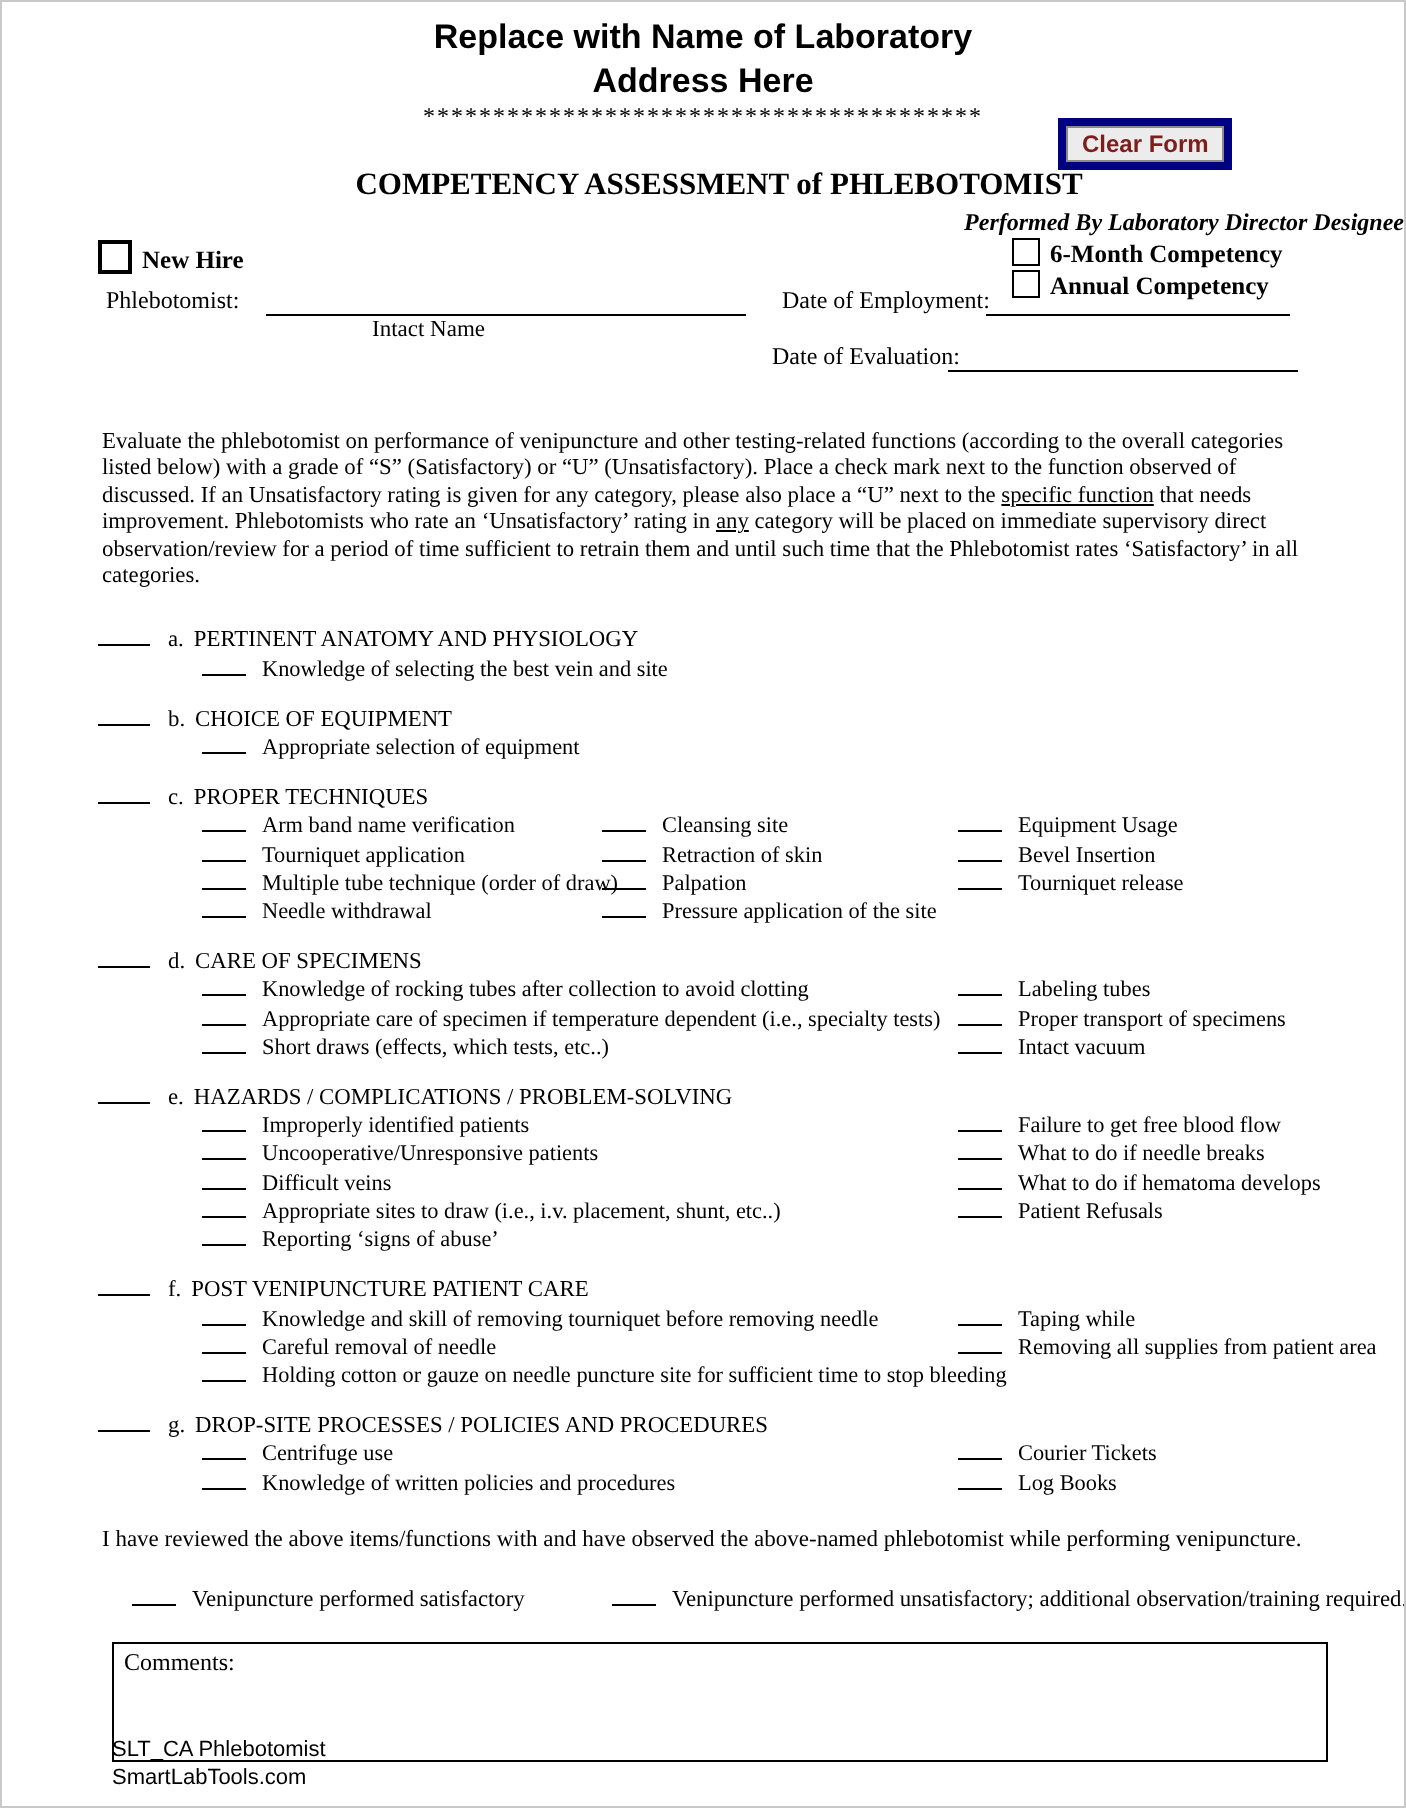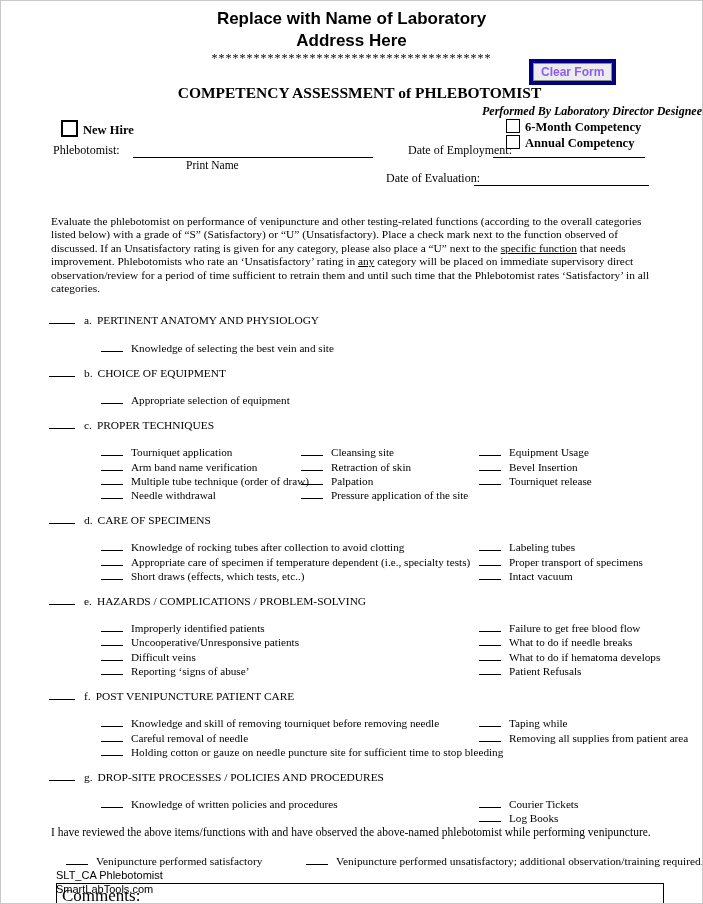--- a/index.html
+++ b/index.html
@@ -14,61 +14,61 @@
     font-weight:bold; font-size:17px; line-height:22px; padding-top:7px;
   }
   .stars{ text-align:center; font-size:12px; letter-spacing:1px; line-height:13px; }
   .clear-wrap{
     position:absolute; left:528px; top:58px; border:3px solid #000080; background:#000080; padding:1px;
     cursor:pointer;
   }
   .clear-btn{
     display:block; background:#ececec; border:1px solid #8a8a8a;
     font-family:"Liberation Sans", sans-serif; font-weight:bold; font-size:12px;
-    color:#8b5cf6; padding:1px 7px; white-space:nowrap;
+    color:#7f1d1d; padding:1px 7px; white-space:nowrap;
   }
   .doc-title{ text-align:center; font-weight:bold; font-size:15.5px; margin-top:19px;padding-left:16px; }
   .doc-subtitle{ text-align:right; font-weight:bold; font-style:italic; font-size:12px; margin-top:2px; }
   .cbx{ display:inline-block; width:12px; height:12px; border:1px solid #000; background:#fff; vertical-align:-2px; margin-right:5px; }
-  .new-hire{ position:absolute; left:60px; top:119px; font-weight:bold; font-size:12.5px; }
+  .new-hire{ position:absolute; left:48px; top:119px; font-weight:bold; font-size:12.5px; }
   .new-hire .cbx{ border-width:2px; width:13px; height:13px; vertical-align:-3px; }
   .right-checks{ position:absolute; left:505px; top:118px; font-weight:bold; font-size:12.5px; line-height:15px; }
   
   .fields{ position:relative; height:60px; margin-top:24px; font-size:12px; }
   .fields .lbl{ position:absolute; }
   .fline{ position:absolute; border-bottom:1px solid #000; height:1px; }
   .print-name{ position:absolute; left:185px; top:16px; font-size:11.5px; }
   
   .instructions{ margin:12px 40px 0 50px; font-size:11.4px; line-height:13.4px; }
   .instructions .u{ text-decoration:underline; }
   
   .sections{ margin-top:18px; font-size:11.2px; }
   .section{ margin-bottom:11px; }
   .sec-head{ margin-left:48px; line-height:14.2px; font-size:11.4px; }
   .sec-head .letter{ margin:0 5px 0 9px; }
   .blank{ display:inline-block; border-bottom:1px solid #000; height:9px; }
   .w22{ width:22px; } .w26{ width:26px; }
   .sec-body{ position:relative; }
-  .col0{ margin-left:100px;margin-top:13px; }
+  .col0{ margin-left:100px; }
   .colabs{ position:absolute; top:0; }
   .two .c1{ left:478px; }
   .three .c1{ left:300px; }
   .three .c2{ left:478px; }
   .item{ line-height:14.2px; white-space:nowrap; }
   .item .blank{ margin-right:8px; }
   
   .review{ margin:15px 40px 0 50px; font-size:11.5px; }
   .outcome{ position:relative; height:16px; margin-top:17px; font-size:11.4px; }
   .opt{ position:absolute; white-space:nowrap; }
   .opt .blank{ margin-right:8px; }
   .opt0{ left:65px; } .opt1{ left:305px; }
   
   .comments{
     margin:12px 0 0 55px; width:608px; height:60px; border:1px solid #000;
-    font-size:17px; padding:2px 5px; box-sizing:border-box;
+    font-size:12px; padding:2px 5px; box-sizing:border-box;
   }
   
   .footer{
     position:absolute; left:55px; top:868px;
     font-family:"Liberation Sans", sans-serif; font-size:11px; line-height:13.5px;
   }
 </style>
 </head>
 <body>
 
@@ -91,22 +91,22 @@
     <span class="cbx"></span><span>New Hire</span>
   </div>
   <div class="right-checks">
     <div><span class="cbx"></span><span>6-Month Competency</span></div>
     <div><span class="cbx"></span><span>Annual Competency</span></div>
   </div>
 
   <div class="fields">
     <span class="lbl" style="left:52px;top:0;">Phlebotomist:</span>
     <span class="fline" style="left:132px;top:13px;width:240px;"></span>
-    <span class="print-name">Print Name</span>
-    <span class="lbl" style="left:407px;top:0;">Date of Employment:</span>
+    <span class="print-name">Intact Name</span>
+    <span class="lbl" style="left:390px;top:0;">Date of Employment:</span>
     <span class="fline" style="left:492px;top:13px;width:152px;"></span>
     <span class="lbl" style="left:385px;top:28px;">Date of Evaluation:</span>
     <span class="fline" style="left:473px;top:41px;width:175px;"></span>
   </div>
 
   <div class="instructions" id="instructions"><span>Evaluate the phlebotomist on performance of venipuncture and other testing-related functions (according to the overall categories listed below) with a grade of “S” (Satisfactory) or “U” (Unsatisfactory).  Place a check mark next to the function observed of discussed.  If an Unsatisfactory rating is given for any category, please also place a “U” next to the </span><span class="u">specific function</span><span> that needs improvement.  Phlebotomists who rate an ‘Unsatisfactory’ rating in </span><span class="u">any</span><span> category will be placed on immediate supervisory direct observation/review for a period of time sufficient to retrain them and until such time that the Phlebotomist rates ‘Satisfactory’ in all categories.</span></div>
 
   <div class="sections" id="sections">
       <div class="section">
         <div class="sec-head"><span class="blank w26"></span><span class="letter">a.</span><span class="sec-title">PERTINENT ANATOMY AND PHYSIOLOGY</span></div>
@@ -121,22 +121,22 @@
         <div class="sec-body one">
           <div class="col0">
             <div class="item"><span class="blank w22"></span><span>Appropriate selection of equipment</span></div>
           </div>
         </div>
       </div>
       <div class="section">
         <div class="sec-head"><span class="blank w26"></span><span class="letter">c.</span><span class="sec-title">PROPER TECHNIQUES</span></div>
         <div class="sec-body three">
           <div class="col0">
+            <div class="item"><span class="blank w22"></span><span>Arm band name verification</span></div>
             <div class="item"><span class="blank w22"></span><span>Tourniquet application</span></div>
-            <div class="item"><span class="blank w22"></span><span>Arm band name verification</span></div>
             <div class="item"><span class="blank w22"></span><span>Multiple tube technique (order of draw)</span></div>
             <div class="item"><span class="blank w22"></span><span>Needle withdrawal</span></div>
           </div>
           <div class="colabs c1">
             <div class="item"><span class="blank w22"></span><span>Cleansing site</span></div>
             <div class="item"><span class="blank w22"></span><span>Retraction of skin</span></div>
             <div class="item"><span class="blank w22"></span><span>Palpation</span></div>
             <div class="item"><span class="blank w22"></span><span>Pressure application of the site</span></div>
           </div>
           <div class="colabs c2">
@@ -161,20 +161,21 @@
           </div>
         </div>
       </div>
       <div class="section">
         <div class="sec-head"><span class="blank w26"></span><span class="letter">e.</span><span class="sec-title">HAZARDS / COMPLICATIONS / PROBLEM-SOLVING</span></div>
         <div class="sec-body two">
           <div class="col0">
             <div class="item"><span class="blank w22"></span><span>Improperly identified patients</span></div>
             <div class="item"><span class="blank w22"></span><span>Uncooperative/Unresponsive patients</span></div>
             <div class="item"><span class="blank w22"></span><span>Difficult veins</span></div>
+            <div class="item"><span class="blank w22"></span><span>Appropriate sites to draw (i.e., i.v. placement, shunt, etc..)</span></div>
             <div class="item"><span class="blank w22"></span><span>Reporting ‘signs of abuse’</span></div>
           </div>
           <div class="colabs c1">
             <div class="item"><span class="blank w22"></span><span>Failure to get free blood flow</span></div>
             <div class="item"><span class="blank w22"></span><span>What to do if needle breaks</span></div>
             <div class="item"><span class="blank w22"></span><span>What to do if hematoma develops</span></div>
             <div class="item"><span class="blank w22"></span><span>Patient Refusals</span></div>
           </div>
         </div>
       </div>
@@ -189,20 +190,21 @@
           <div class="colabs c1">
             <div class="item"><span class="blank w22"></span><span>Taping while</span></div>
             <div class="item"><span class="blank w22"></span><span>Removing all supplies from patient area</span></div>
           </div>
         </div>
       </div>
       <div class="section">
         <div class="sec-head"><span class="blank w26"></span><span class="letter">g.</span><span class="sec-title">DROP-SITE PROCESSES / POLICIES AND PROCEDURES</span></div>
         <div class="sec-body two">
           <div class="col0">
+            <div class="item"><span class="blank w22"></span><span>Centrifuge use</span></div>
             <div class="item"><span class="blank w22"></span><span>Knowledge of written policies and procedures</span></div>
           </div>
           <div class="colabs c1">
             <div class="item"><span class="blank w22"></span><span>Courier Tickets</span></div>
             <div class="item"><span class="blank w22"></span><span>Log Books</span></div>
           </div>
         </div>
       </div>
     </div>
 

